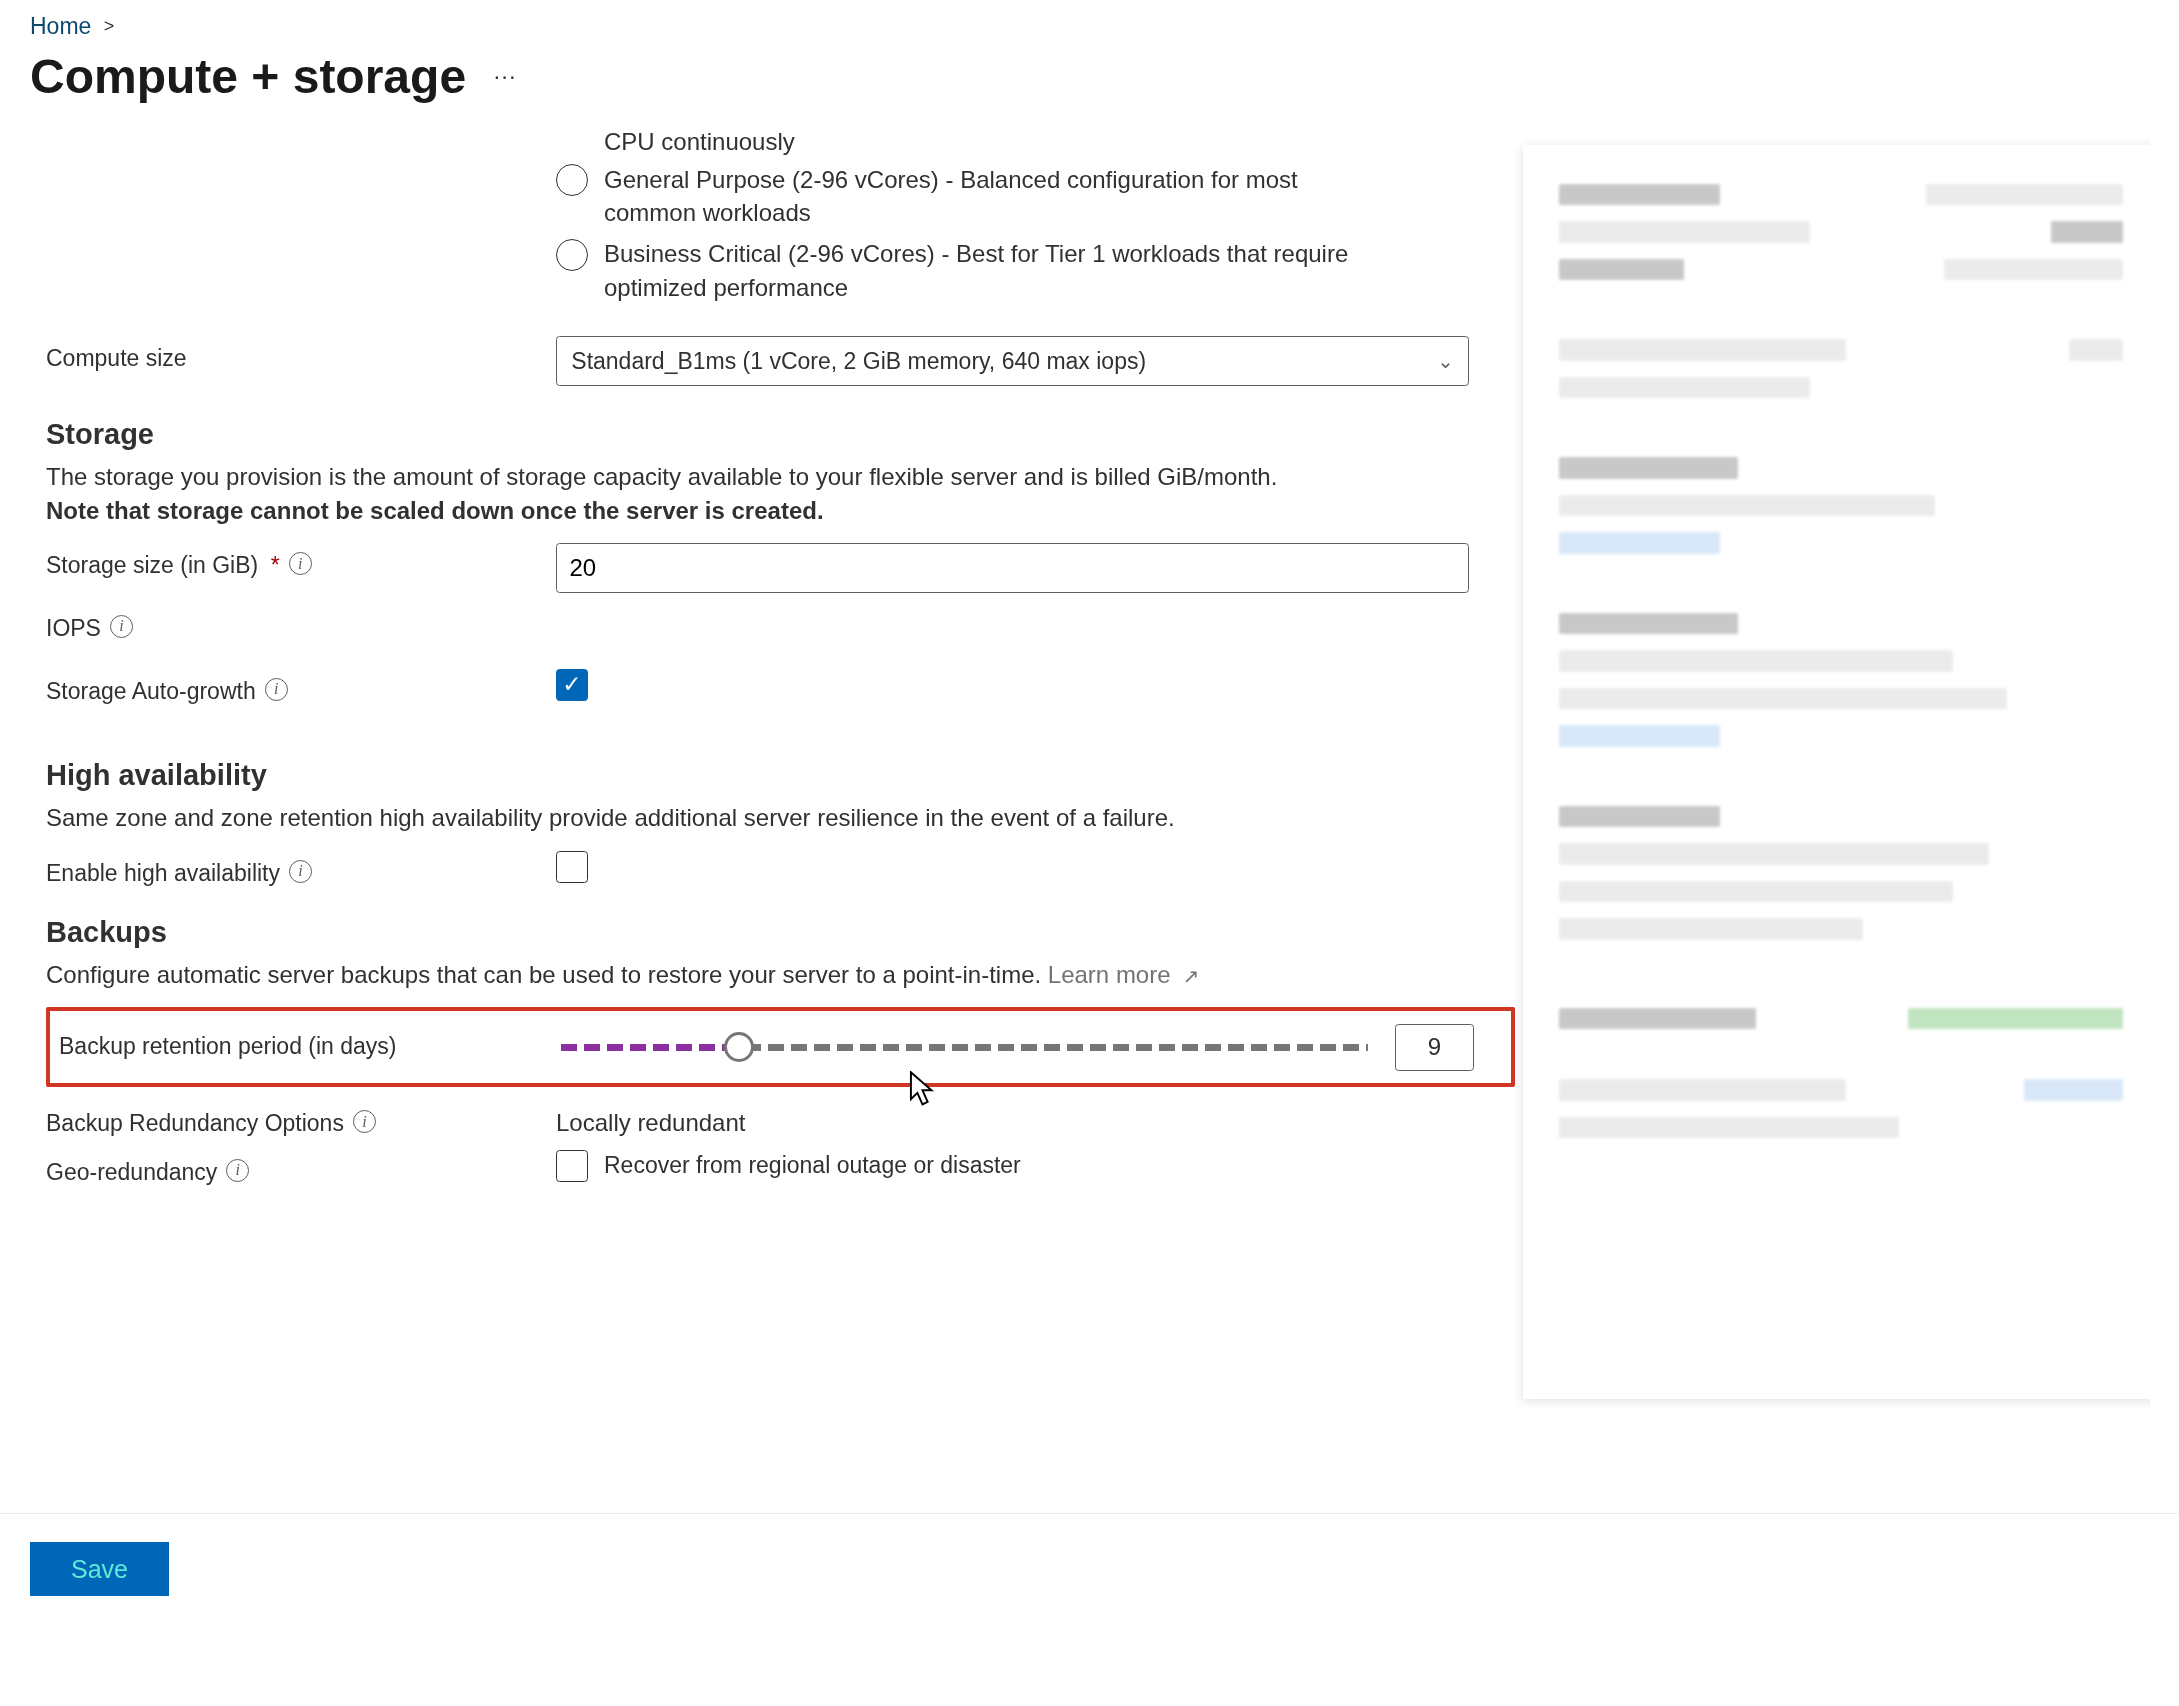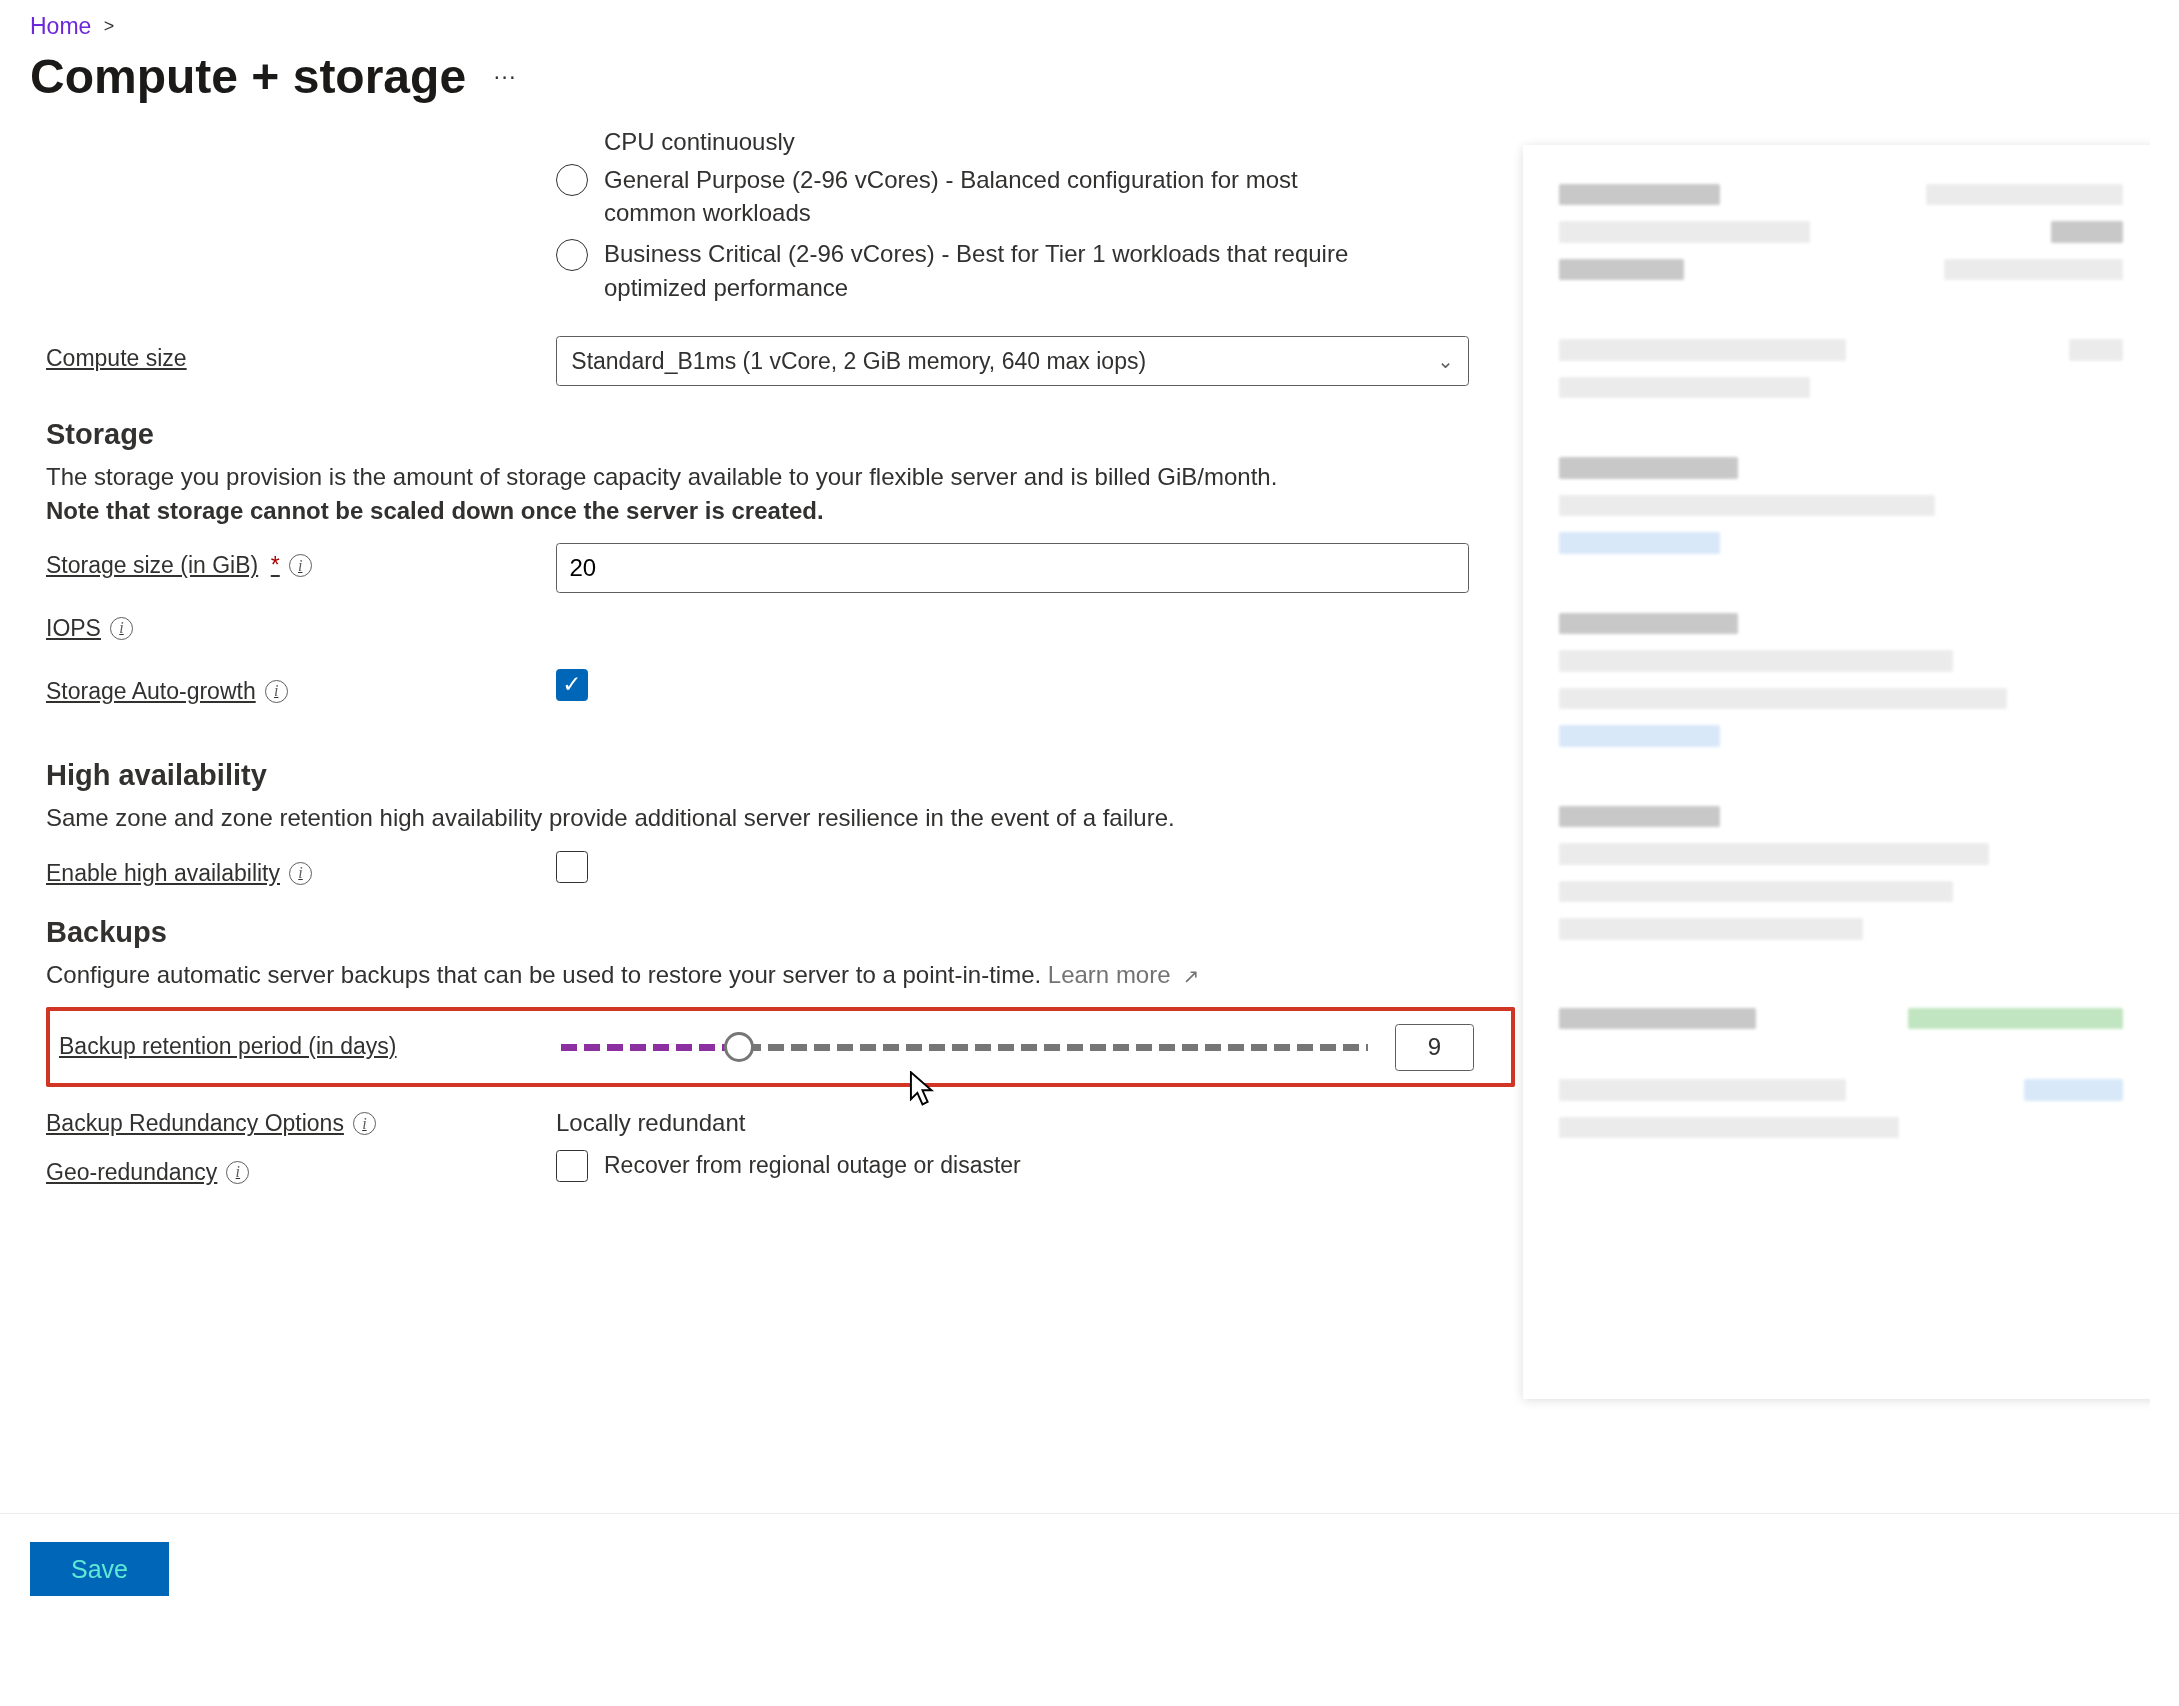--- a/index.html
+++ b/index.html
@@ -5,21 +5,21 @@
   * { box-sizing: border-box; margin: 0; padding: 0; }
   body {
     font-family: "Segoe UI", -apple-system, Arial, sans-serif;
     font-size: 23px;
     color: #323130;
     background: #ffffff;
     width: 2180px;
   }
   .page { position: relative; padding: 0 30px; }
   .breadcrumb { padding-top: 12.5px; display: flex; align-items: center; gap: 12.5px; }
-  .breadcrumb a { color: #6d28d9; text-decoration: none; font-size: 23px; cursor: pointer; }
+  .breadcrumb a { color: #0c4a6e; text-decoration: none; font-size: 23px; cursor: pointer; }
   .breadcrumb .chevron { color: #323130; font-size: 18px; }
   .title-row { display: flex; align-items: center; gap: 27px; margin-top: 9px; }
   h1.page-title { font-size: 48px; font-weight: 600; color: #1b1a19; }
 
   .content {
     position: relative;
     margin-top: 27px;
     height: 1487px;
     overflow: hidden;
     padding-bottom: 107px;
@@ -36,21 +36,21 @@
     padding: 23px 36px;
   }
   .side-row { display:flex; justify-content:space-between; margin:16px 0; gap:18px; }
   .side-skel { display:inline-block; height:21.5px; background:#dcdcdc; border-radius:1.8px; filter: blur(1.8px); opacity: 0.55;}
   .side-skel.dark { background:#9c9c9c; }
   .side-skel.blue { background:#b9d6f3; }
   .side-skel.green { background:#8fd08f; }
 
   
   .row { display:flex; align-items:flex-start; margin: 12.5px 0; }
-  .row .label-cell { width: 510px; padding-top: 9px; display:flex; align-items:center; gap:9px;text-decoration:underline;}
+  .row .label-cell { width: 510px; padding-top: 9px; display:flex; align-items:flex-start; gap:9px;}
   .row .ctrl-cell { flex:1; max-width: 913px;}
   .section-head { font-size: 29px; font-weight:600; margin-top: 32px; margin-bottom: 9px;}
   .section-desc { font-size: 24px; line-height:1.4; margin-bottom: 16px; max-width: 1397px;}
   .bold { font-weight:700;text-align:right;}
   .req { color:#a80000; margin-left:3.6px;}
   .info-icon { width:23px; height:23px; display:inline-flex; align-items:center; justify-content:center; color:#605e5c; border:1.4px solid #605e5c; border-radius:50%; font-size:16px; font-family: Georgia, serif; font-style: italic; cursor:default;}
   .link { color:#737373; text-decoration:none; cursor:pointer;text-align:center;}
   .link .ext { font-size:19.7px; margin-left:5.4px;}
 
   

